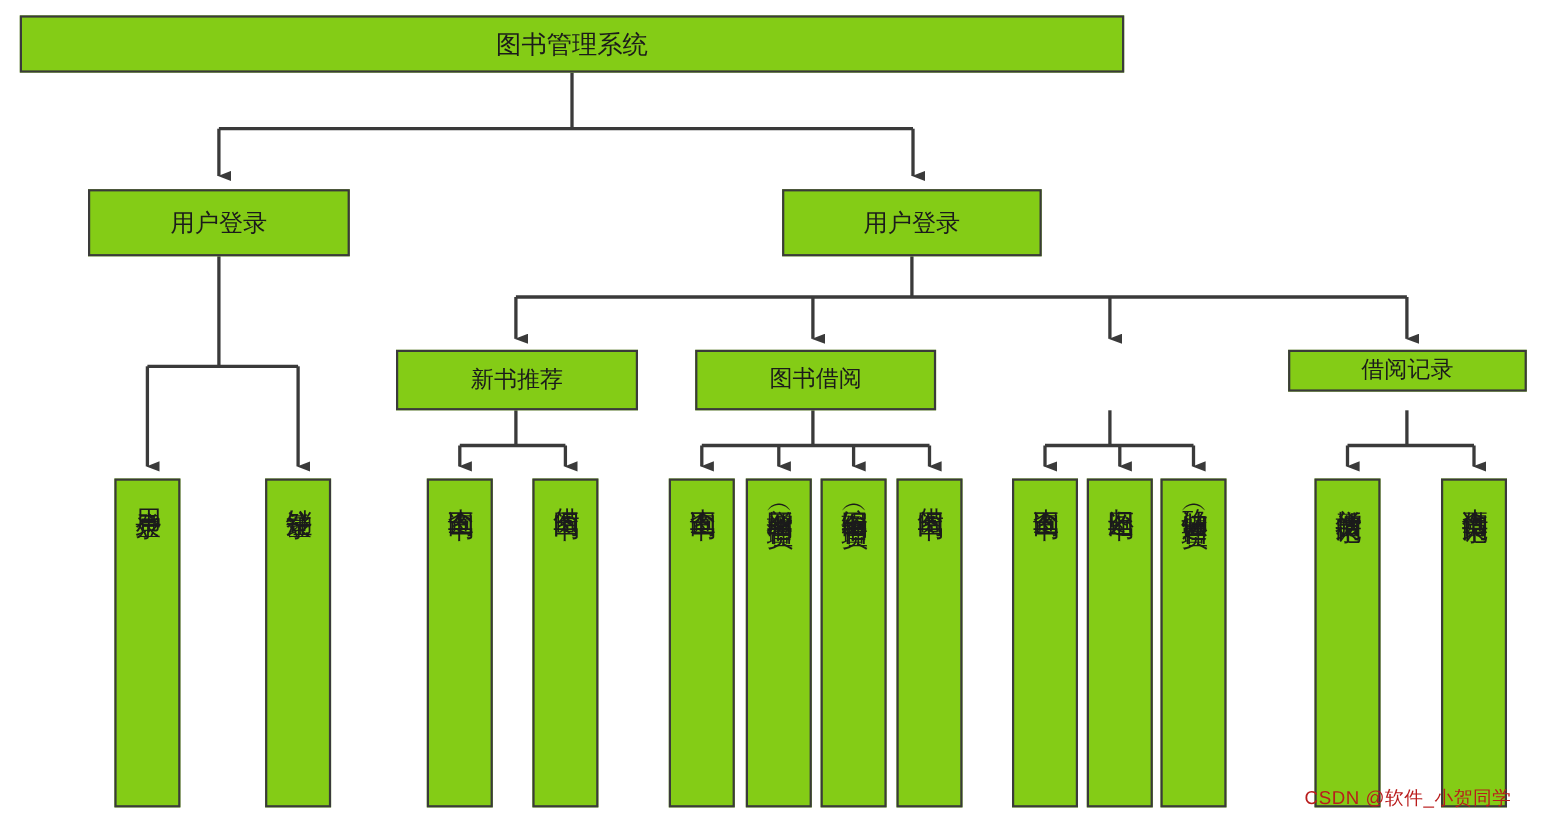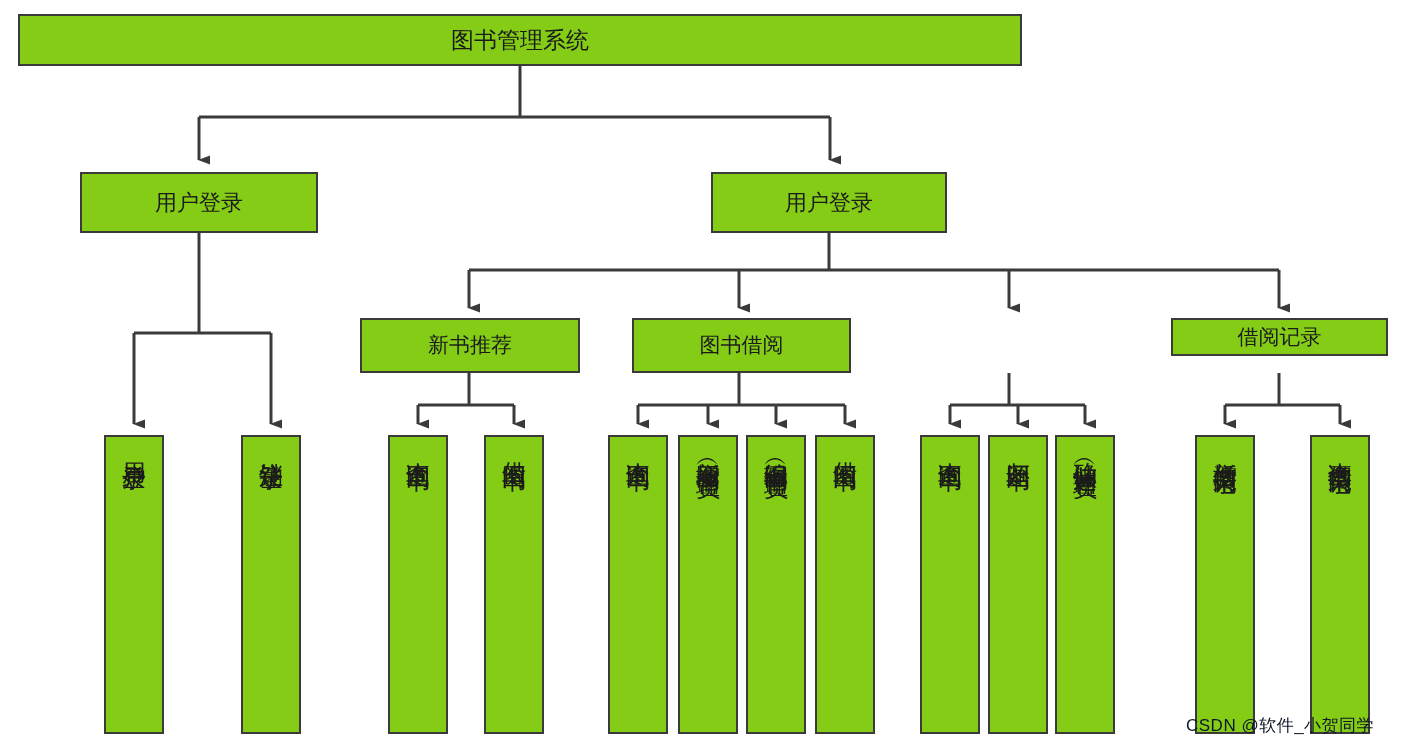--- a/index.html
+++ b/index.html
@@ -62,21 +62,21 @@
     font-size: 24px;
     letter-spacing: 2px;
     line-height: 1;
     white-space: nowrap;
   }
   .watermark {
     position: absolute;
     left: 1186px;
     top: 714px;
     font-size: 17px;
-    color: #0f172a;
+    color: #b91c1c;
     white-space: nowrap;
     letter-spacing: 0.5px;
   }
 </style>
 </head>
 <body>
 
 <div id="diagram-root">
 
   <svg class="connector-layer" viewBox="0 0 1405 747" width="1405" height="747" xmlns="http://www.w3.org/2000/svg">

